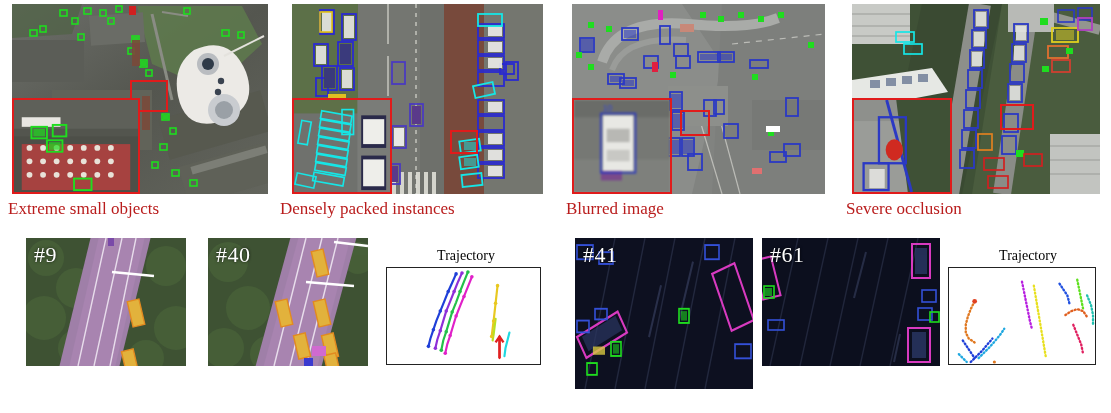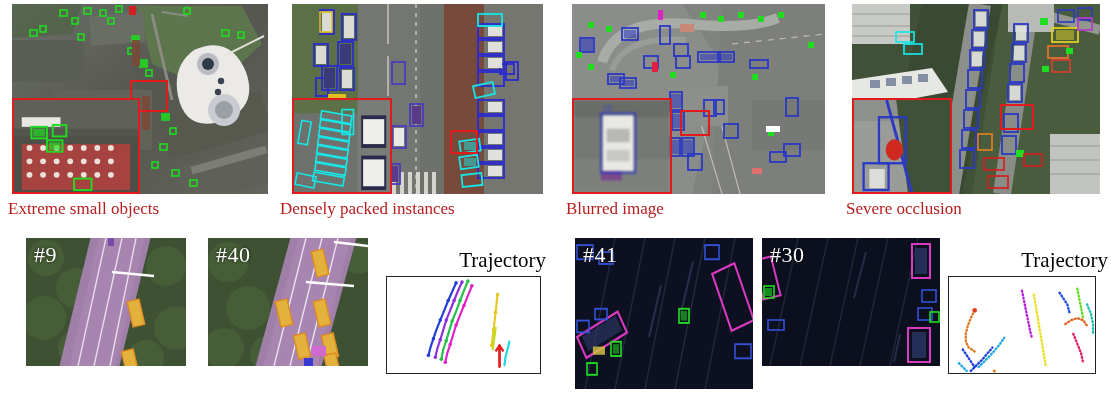--- a/index.html
+++ b/index.html
@@ -31,21 +31,21 @@
     position:absolute;left:8px;top:4px;
     color:#fff;font-size:22px;
     font-family:"Liberation Serif", serif;
     text-shadow:0 0 3px rgba(0,0,0,.8);
     letter-spacing:.5px;
   }
 
   
   .traj-wrap{position:absolute;}
   .traj-title{
-    text-align:right;font-size:21px;color:#000;
+    text-align:center;font-size:14px;color:#000;
     font-family:"Liberation Serif", serif;margin-bottom:3px;
   }
   .traj-box{
     background:#fff;border:1px solid #222;box-sizing:border-box;
     position:relative;overflow:hidden;
   }
 
   svg.scene-svg{position:absolute;inset:0;width:100%;height:100%;display:block;}
 </style>
 </head>
@@ -704,21 +704,21 @@
         <rect x="160" y="52" width="14" height="12"></rect>
           <rect x="156" y="70" width="14" height="12"></rect>
         <rect x="6" y="82" width="16" height="10"></rect>
       </g>
       <g fill="none" stroke="#1fdd1f" stroke-width="1.6">
         <rect x="2" y="48" width="10" height="12"></rect>
         <rect x="168" y="74" width="9" height="10"></rect>
       </g>
       <rect x="3" y="50" width="7" height="8" fill="#1fdd1f" opacity=".6"></rect>
     </svg>
-    <div class="frame-id">#30</div>
+    <div class="frame-id">#61</div>
   </div>
 
   <div class="traj-wrap" style="left:948px;top:248px;width:160px;height:122px;">
     <div class="traj-title">Trajectory</div>
     <div class="traj-box" style="width:148px;height:98px;">
       <svg class="scene-svg" viewBox="0 0 148 98" preserveAspectRatio="none">
         <rect width="148" height="98" fill="#ffffff"></rect>
         <g fill="none" stroke-width="2.4" stroke-linecap="round" stroke-linejoin="round" stroke-dasharray="1 2.6">
           <polyline stroke="#e07820" points="26,34 22,42 19,50 17,58 17,66 20,72 26,76"></polyline>
           <polyline stroke="#20a8e0" points="30,92 36,86 42,80 47,74 52,68 56,62"></polyline>

